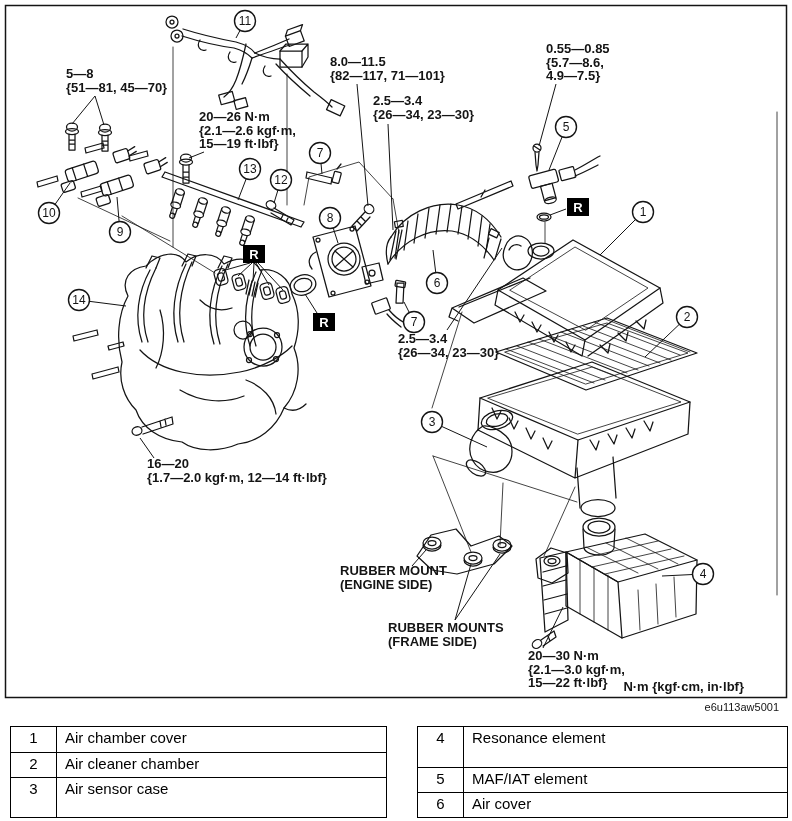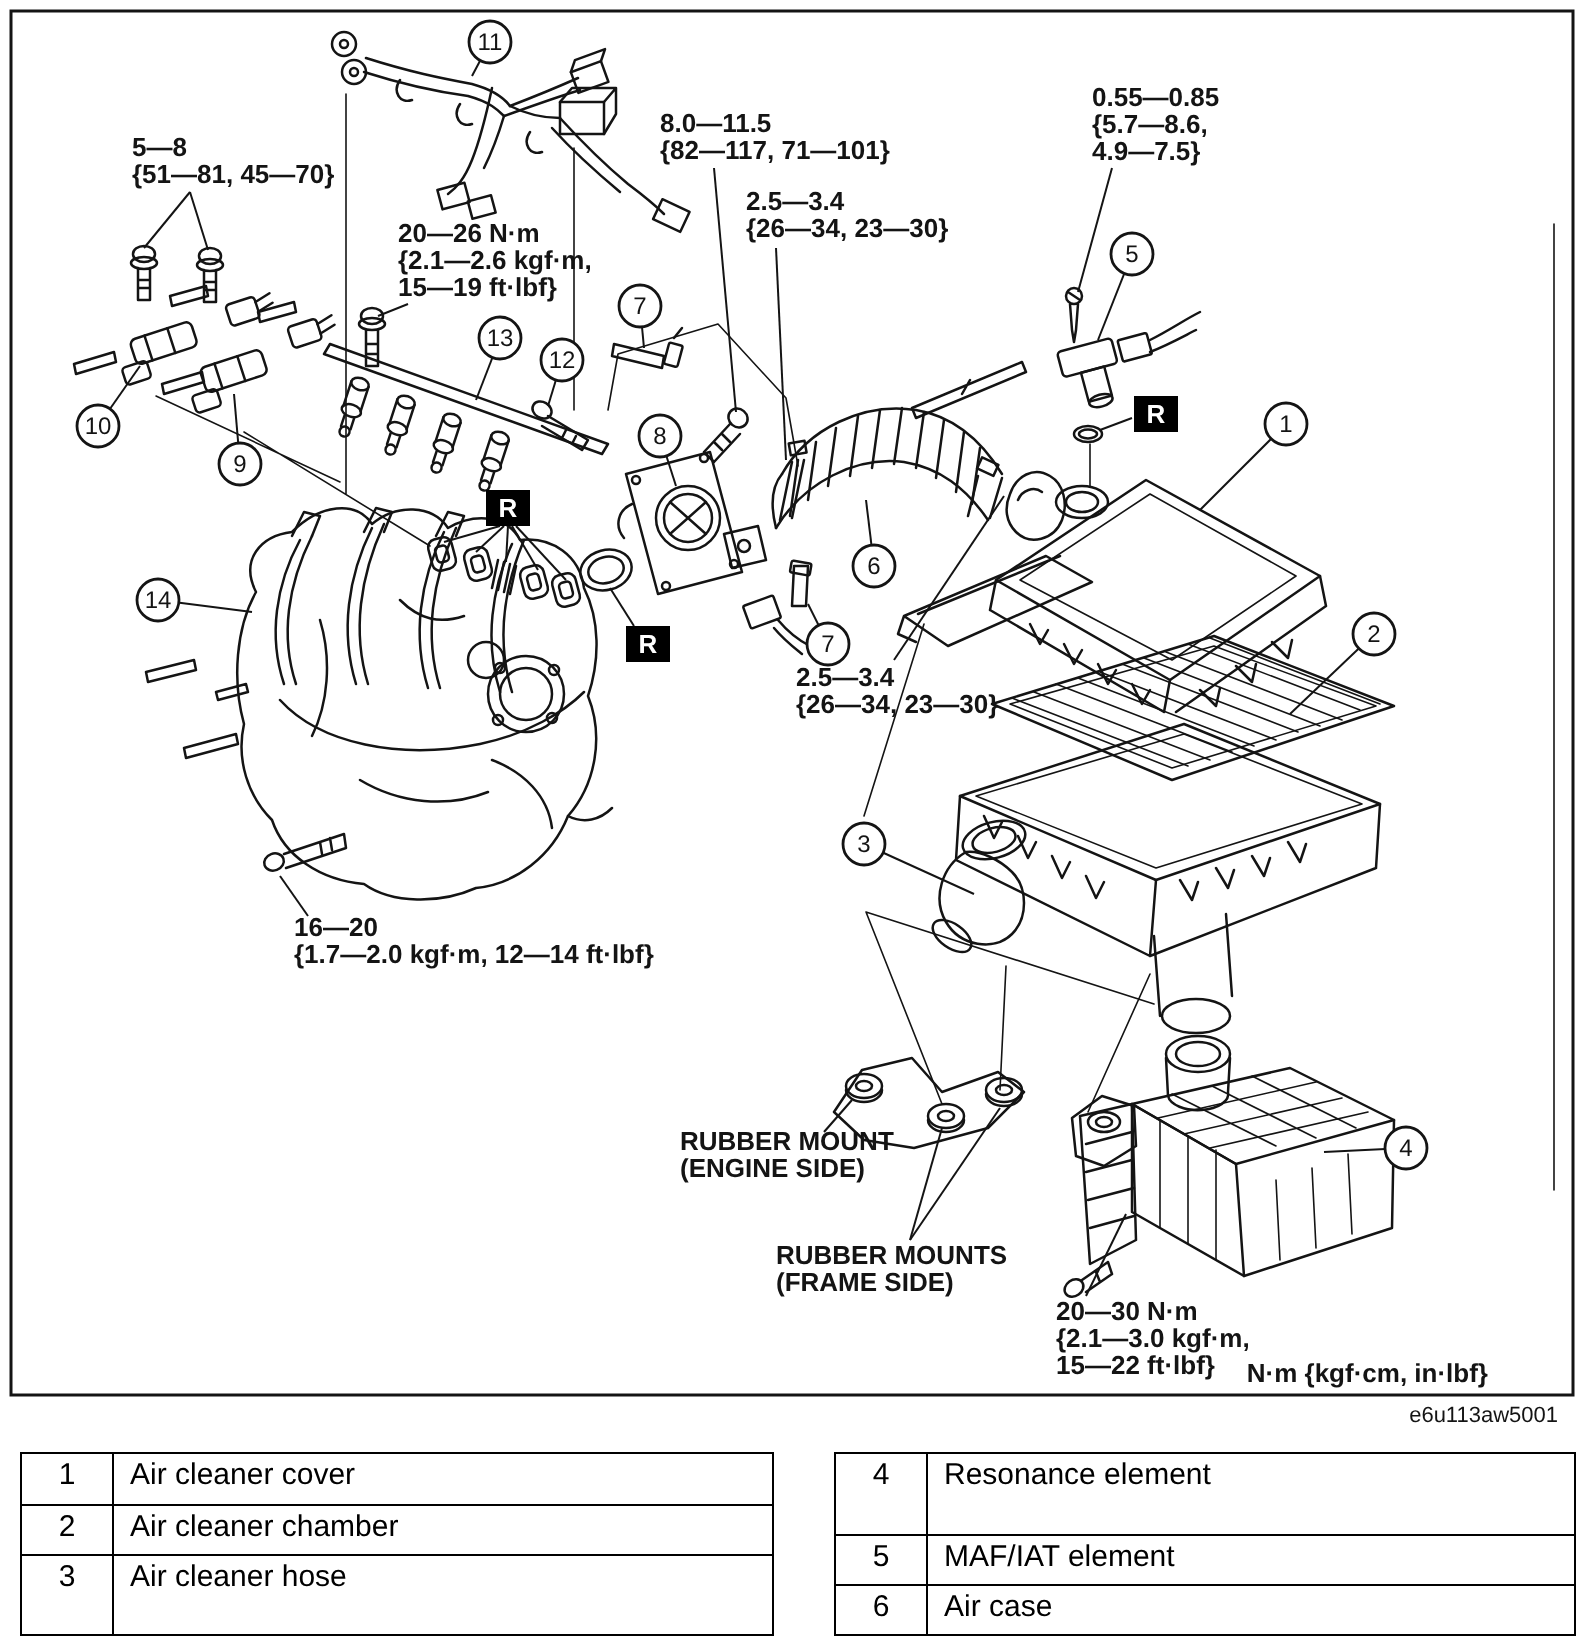--- a/index.html
+++ b/index.html
@@ -421,45 +421,45 @@
 </svg>
 
 <table class="legend" id="legend-left">
   <colgroup>
         <col class="c1">
         <col>
       </colgroup>
   <tbody id="legend-left-body">
         <tr>
           <td class="num">1</td>
-          <td>Air cleaner cover</td>
+          <td>Air chamber cover</td>
         </tr>
         <tr>
           <td class="num">2</td>
           <td>Air cleaner chamber</td>
         </tr>
         <tr>
           <td class="num">3</td>
-          <td>Air cleaner hose</td>
+          <td>Air sensor case</td>
         </tr>
       </tbody>
 </table>
 <table class="legend" id="legend-right">
   <colgroup>
         <col class="c1">
         <col>
       </colgroup>
   <tbody id="legend-right-body">
         <tr>
           <td class="num">4</td>
           <td>Resonance element</td>
         </tr>
         <tr>
           <td class="num">5</td>
           <td>MAF/IAT element</td>
         </tr>
         <tr>
           <td class="num">6</td>
-          <td>Air case</td>
+          <td>Air cover</td>
         </tr>
       </tbody>
 </table>
 </div>
 
 </body></html>

